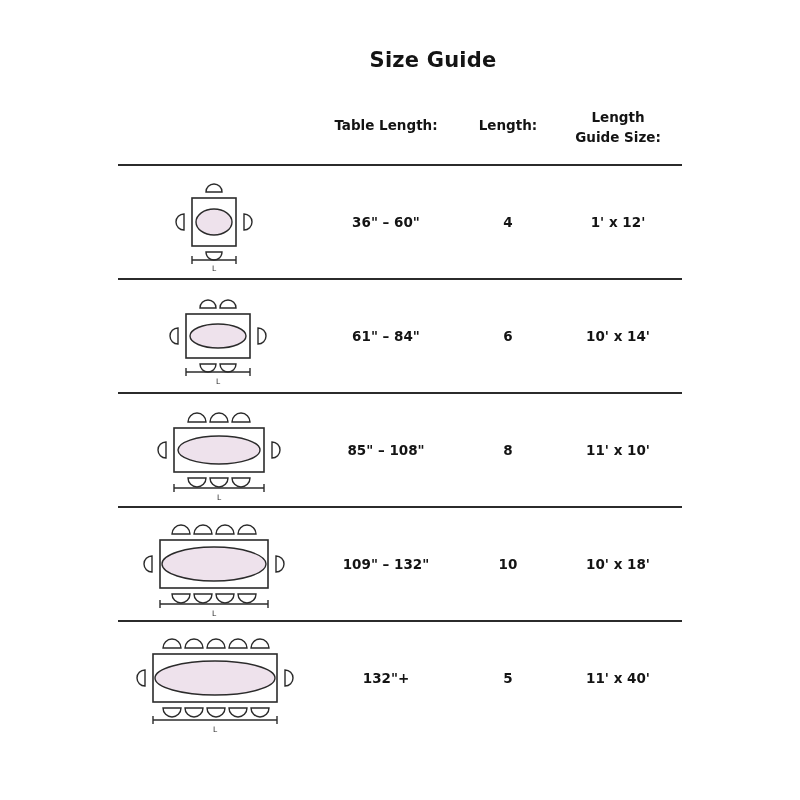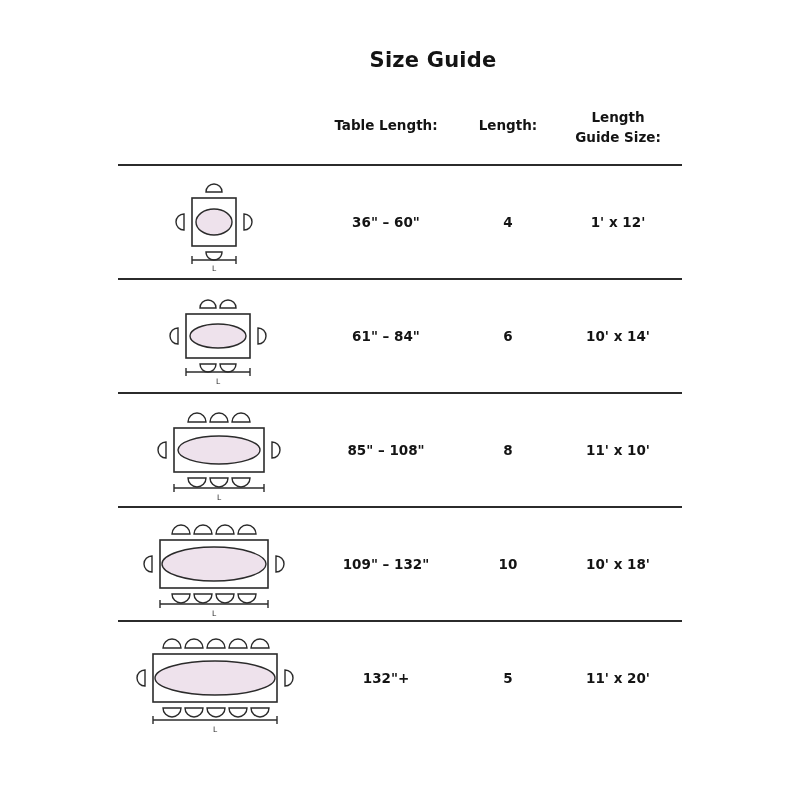--- a/index.html
+++ b/index.html
@@ -233,17 +233,17 @@
           <rect class="t-stroke" x="34" y="32" width="124" height="48" stroke-width="1.6"></rect>
           <ellipse class="t-fill" cx="96" cy="56" rx="60" ry="17" stroke-width="1.4"></ellipse>
           <line class="t-stroke" x1="34" y1="98" x2="158" y2="98" stroke-width="1.4"></line>
           <line class="t-stroke" x1="34" y1="94" x2="34" y2="102" stroke-width="1.4"></line>
           <line class="t-stroke" x1="158" y1="94" x2="158" y2="102" stroke-width="1.4"></line>
           <text class="dimlabel" x="96" y="110" text-anchor="middle">L</text>
         </svg>
       </div>
       <div class="col-len cell">132"+</div>
       <div class="col-seats cell">5</div>
-      <div class="col-room cell">11' x 20'</div>
+      <div class="col-room cell">11' x 40'</div>
     </div>
 
   </div>
 </div>
 
 </body></html>

